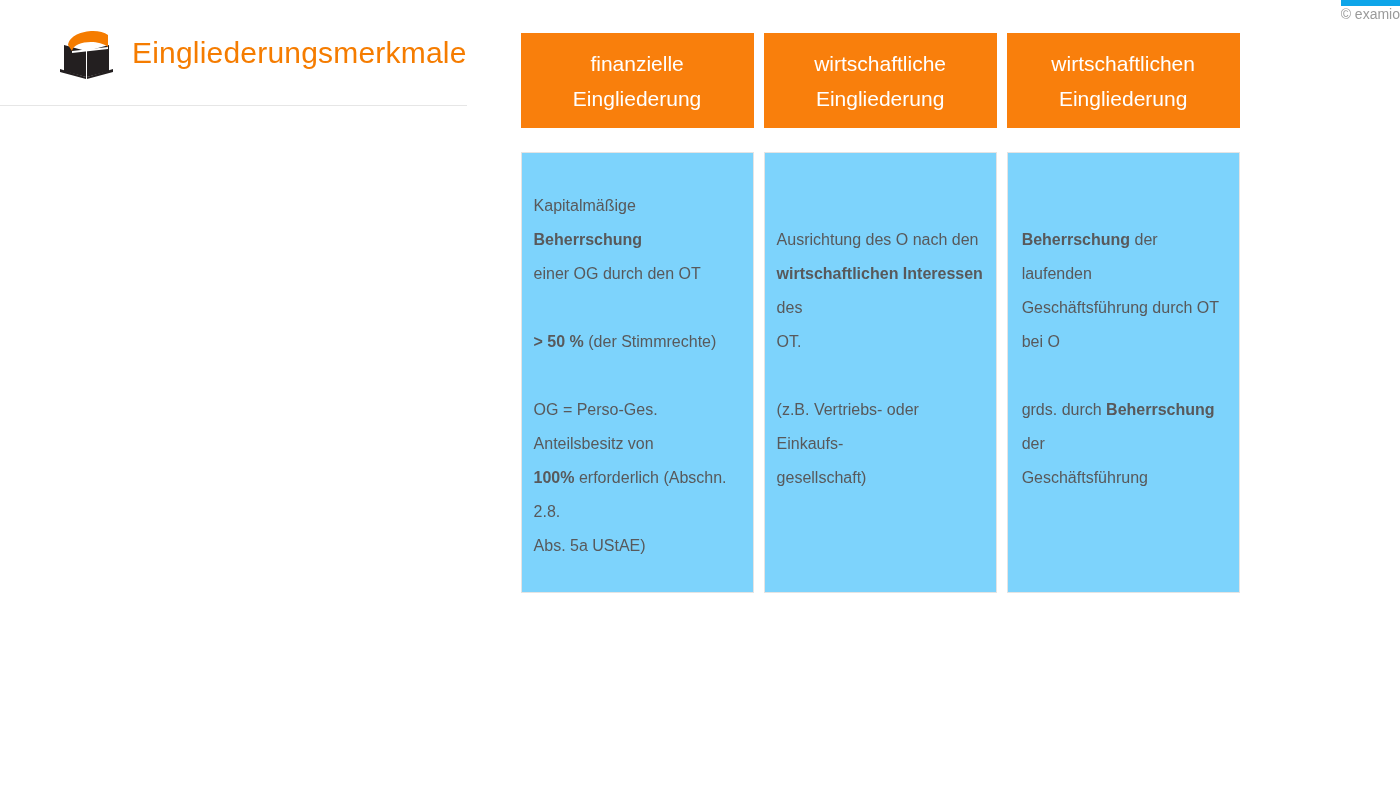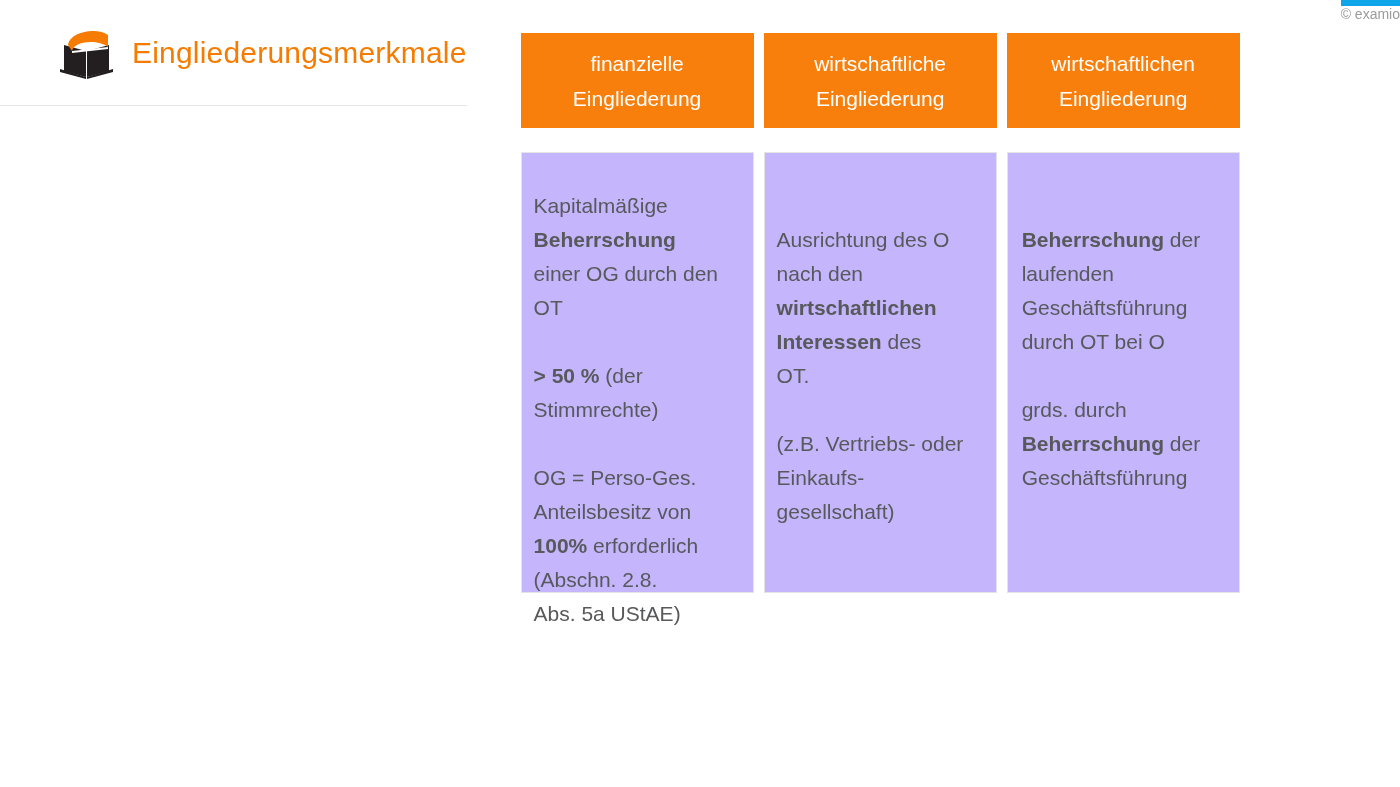--- a/index.html
+++ b/index.html
@@ -79,25 +79,25 @@
     height: 95px;
     display: flex;
     align-items: center;
     justify-content: flex-start;
   }
   .col-header .hdr-inner { width: 100%; white-space: pre-line; }
 
   .col-body {
     margin-top: 24px;
     border: 1px solid #e4e4e4;
-    background: #c4b5fd;
+    background: #7dd3fc;
     box-sizing: border-box;
     height: 441px;
     padding: 36px 12px 20px 12px;
-    font-size: 21px;
+    font-size: 16px;
     line-height: 34px;
     color: #58595b;
   }
   .col-body.pad-mid { padding-top: 70px; }
   .col-body.pad-right { padding-top: 70px; padding-left: 14px; }
 
   .para { margin: 0 0 34px 0; }
   .para:last-child { margin-bottom: 0; }
   .para b { font-weight: bold; color: #58595b; }
 

